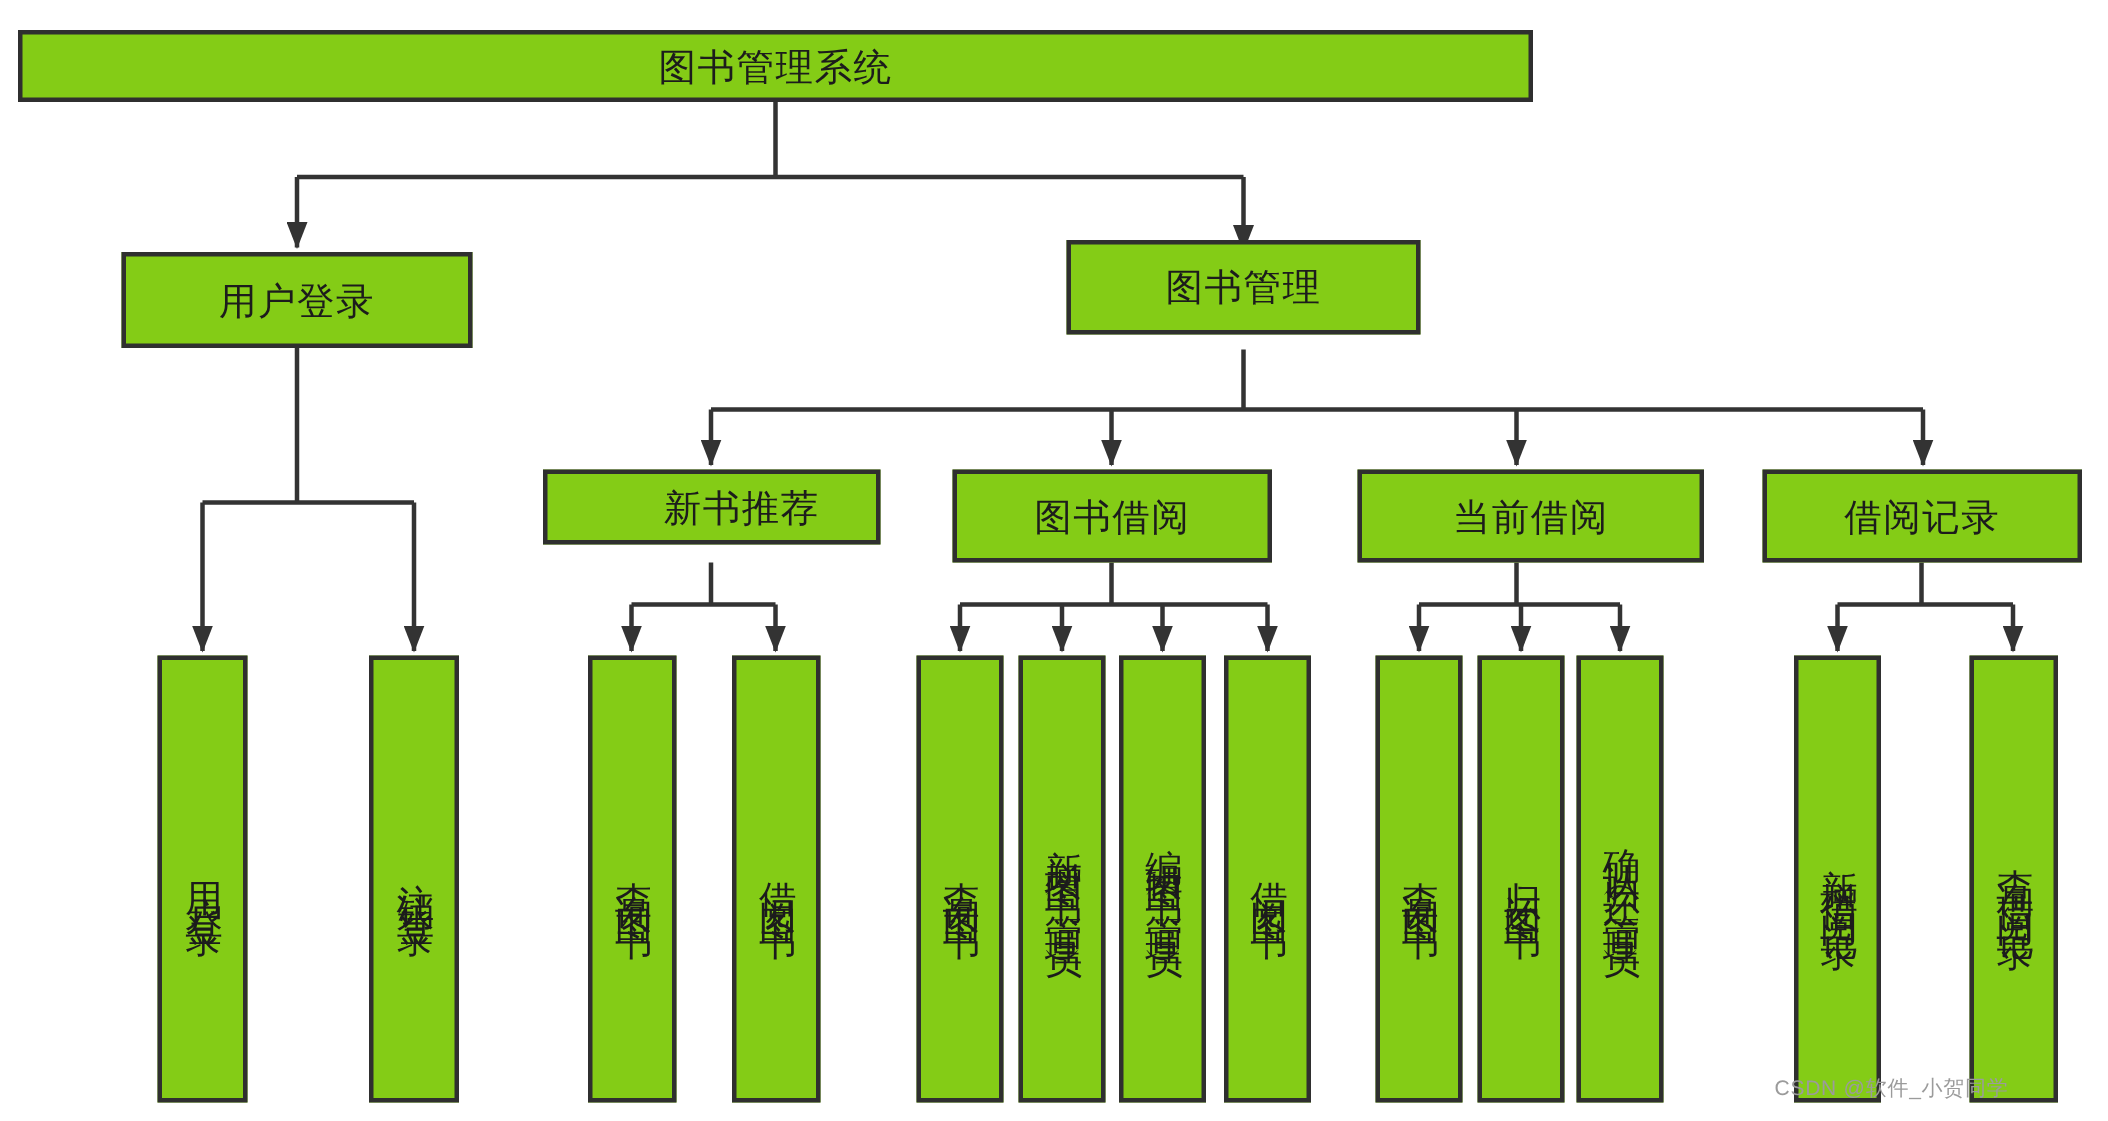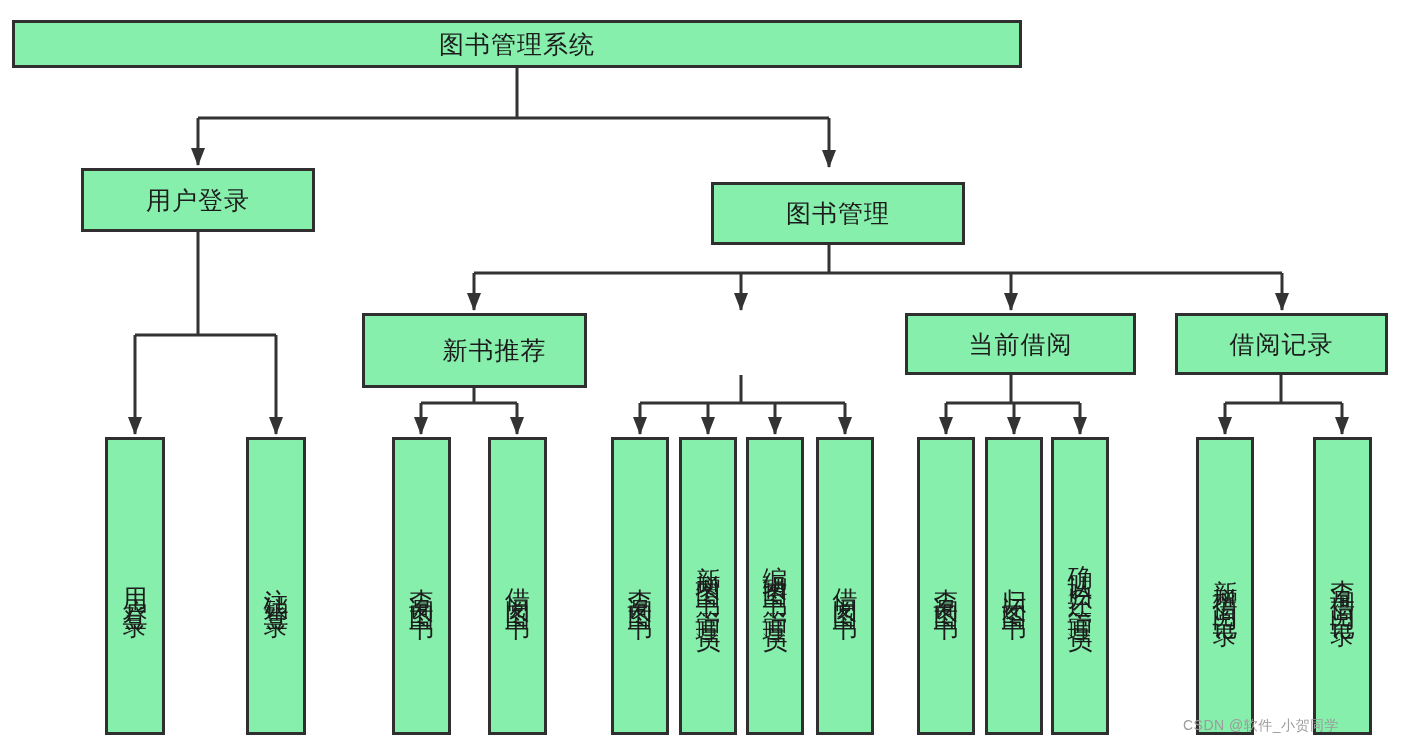--- a/index.html
+++ b/index.html
@@ -14,21 +14,21 @@
   }
   .wires {
     position: absolute;
     left: 0; top: 0;
     width: 1405px; height: 747px;
     pointer-events: none;
   }
   .box {
     position: absolute;
     box-sizing: border-box;
-    background: #86efac;
+    background: #84cc16;
     border: 3px solid #2f2f2f;
     display: flex;
     align-items: center;
     justify-content: center;
     font-size: 25px;
     letter-spacing: 1px;
     color: #1c1c1c;
     z-index: 2;
   }
   .leaf span {
@@ -98,26 +98,29 @@
     </g>
   </svg>
 
   <div class="box" style="left:12px; top:20px; width:1010px; height:48px;">
     <span>图书管理系统</span>
   </div>
 
   <div class="box" style="left:81px; top:168px; width:234px; height:64px;">
     <span>用户登录</span>
   </div>
-  <div class="box" style="left:711px; top:182px; width:254px; height:63px;">
+  <div class="box" style="left:711px; top:160px; width:236px; height:63px;">
     <span>图书管理</span>
   </div>
 
-  <div class="box" style="left:362px; top:313px; width:225px; height:75px;padding-left:40px;">
+  <div class="box" style="left:362px; top:313px; width:225px; height:50px;padding-left:40px;">
     <span>新书推荐</span>
+  </div>
+  <div class="box" style="left:635px; top:313px; width:213px; height:62px;">
+    <span>图书借阅</span>
   </div>
   <div class="box" style="left:905px; top:313px; width:231px; height:62px;">
     <span>当前借阅</span>
   </div>
   <div class="box" style="left:1175px; top:313px; width:213px; height:62px;">
     <span>借阅记录</span>
   </div>
 
   <div class="box leaf" style="left:105px; top:437px; width:60px; height:298px;">
     <span>用户登录</span>

